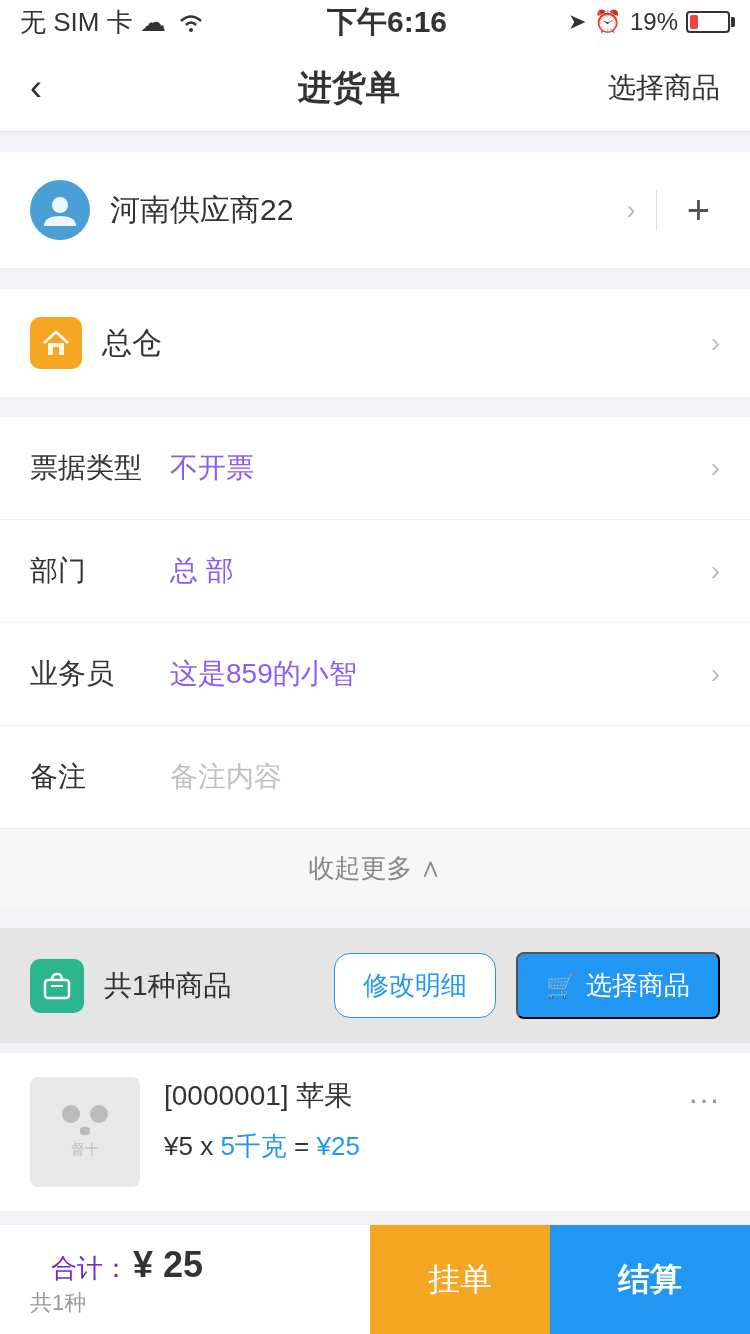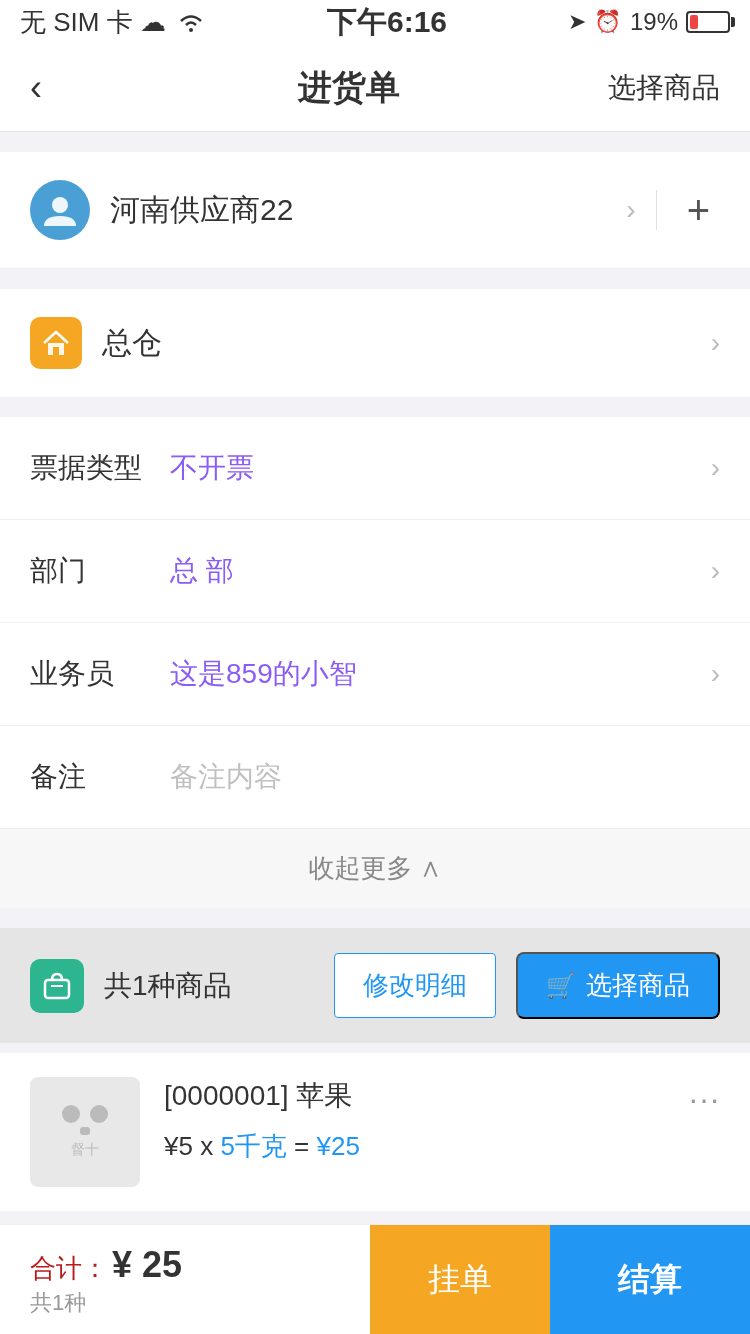--- a/index.html
+++ b/index.html
@@ -147,21 +147,21 @@
       gap: 20px;
     }
     .product-icon-badge {
       width: 54px; height: 54px; border-radius: 10px; background: #2cb58e;
       display: flex; align-items: center; justify-content: center;
       color: #fff; font-size: 22px; flex-shrink: 0;
     }
     .product-count { flex: 1; font-size: 28px; color: #333; }
     .btn-modify {
       border: 1px solid #2196f3; color: #2196f3; background: #fff;
-      padding: 14px 28px; border-radius: 4px; font-size: 26px; cursor: pointer;
+      padding: 14px 28px; border-radius: 16px; font-size: 26px; cursor: pointer;
     }
     .btn-select {
       background: #2196f3; color: #fff;
       padding: 14px 28px; border-radius: 8px; font-size: 26px; cursor: pointer;
       display: flex; align-items: center; gap: 10px;
     }
     .cart-icon { font-size: 24px; }
 
     
     .product-item {
@@ -210,21 +210,21 @@
       align-items: center;
       border-top: 1px solid #eee;
     }
     .total-section {
       flex: 1;
       padding: 0 30px;
       display: flex;
       flex-direction: column;
       justify-content: center;
     }
-    .total-label { font-size: 26px; color: #b91c1c; }
+    .total-label { font-size: 26px; color: #6d28d9; margin-left: 21px; }
     .total-amount { font-size: 36px; font-weight: 600; color: #333; margin-top: 2px; }
     .total-count { font-size: 22px; color: #999; margin-top: 2px; }
     .btn-hang {
       width: 180px; height: 110px; background: #f5a623; color: #fff;
       font-size: 32px; font-weight: 400; display: flex; align-items: center;
       justify-content: center; cursor: pointer; flex-shrink: 0;
     }
     .btn-settle {
       width: 200px; height: 110px; background: #2196f3; color: #fff;
       font-size: 32px; font-weight: 600; display: flex; align-items: center;

